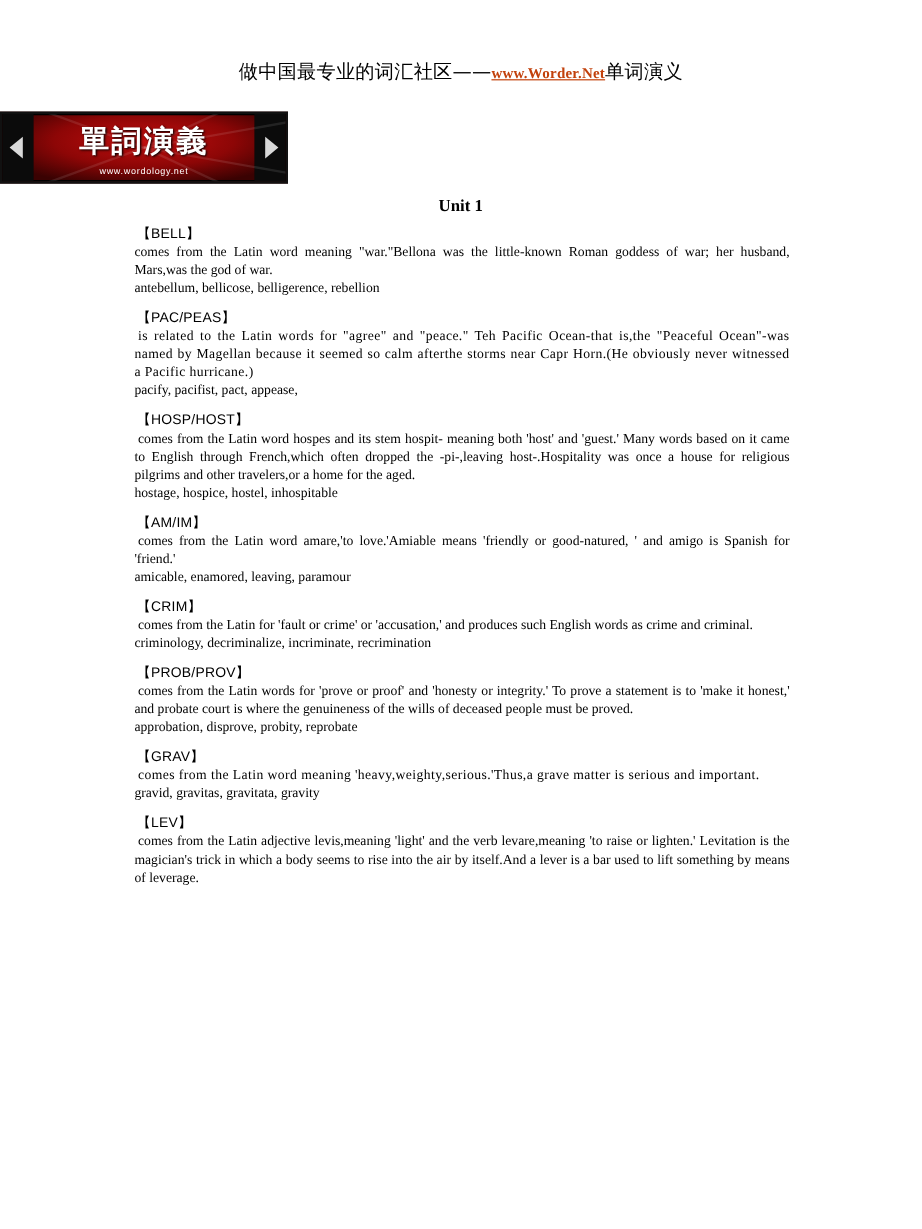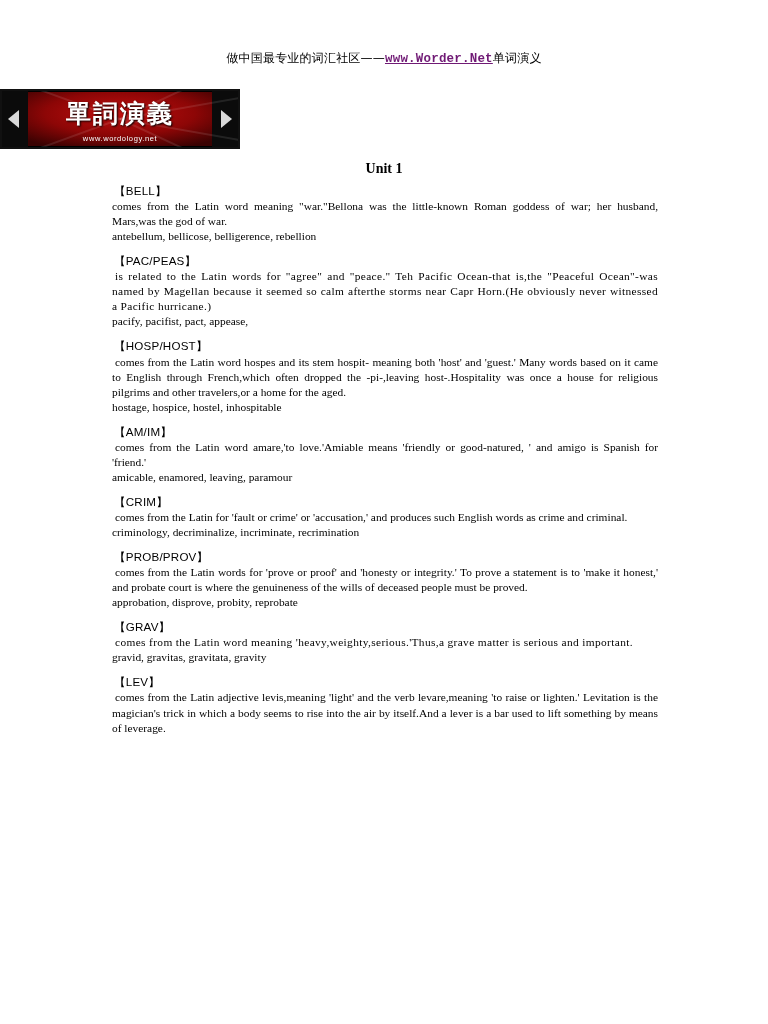--- a/index.html
+++ b/index.html
@@ -24,26 +24,26 @@
   }
   .header-line {
     text-align: center;
     font-size: 12.5px;
     margin-top: 50px;
     letter-spacing: 0.2px;
     font-family: "Liberation Serif", serif;
   }
   .header-line .cn {
     font-family: "DejaVu Sans", sans-serif;
-    font-size: 12px;
+    font-size: 16px;
   }
   .header-line .site {
-    font-family: Liberation Mono, monospace;
+    font-family: Liberation Serif, serif;
     font-weight: bold;
-    color: #701a75;
+    color: #c2410c;
     text-decoration: underline;
   }
   .banner-wrap {
     display: flex;
     justify-content: flex-start;
     margin-top: 22px;
   }
   .banner {
     width: 236px;
     height: 56px;

